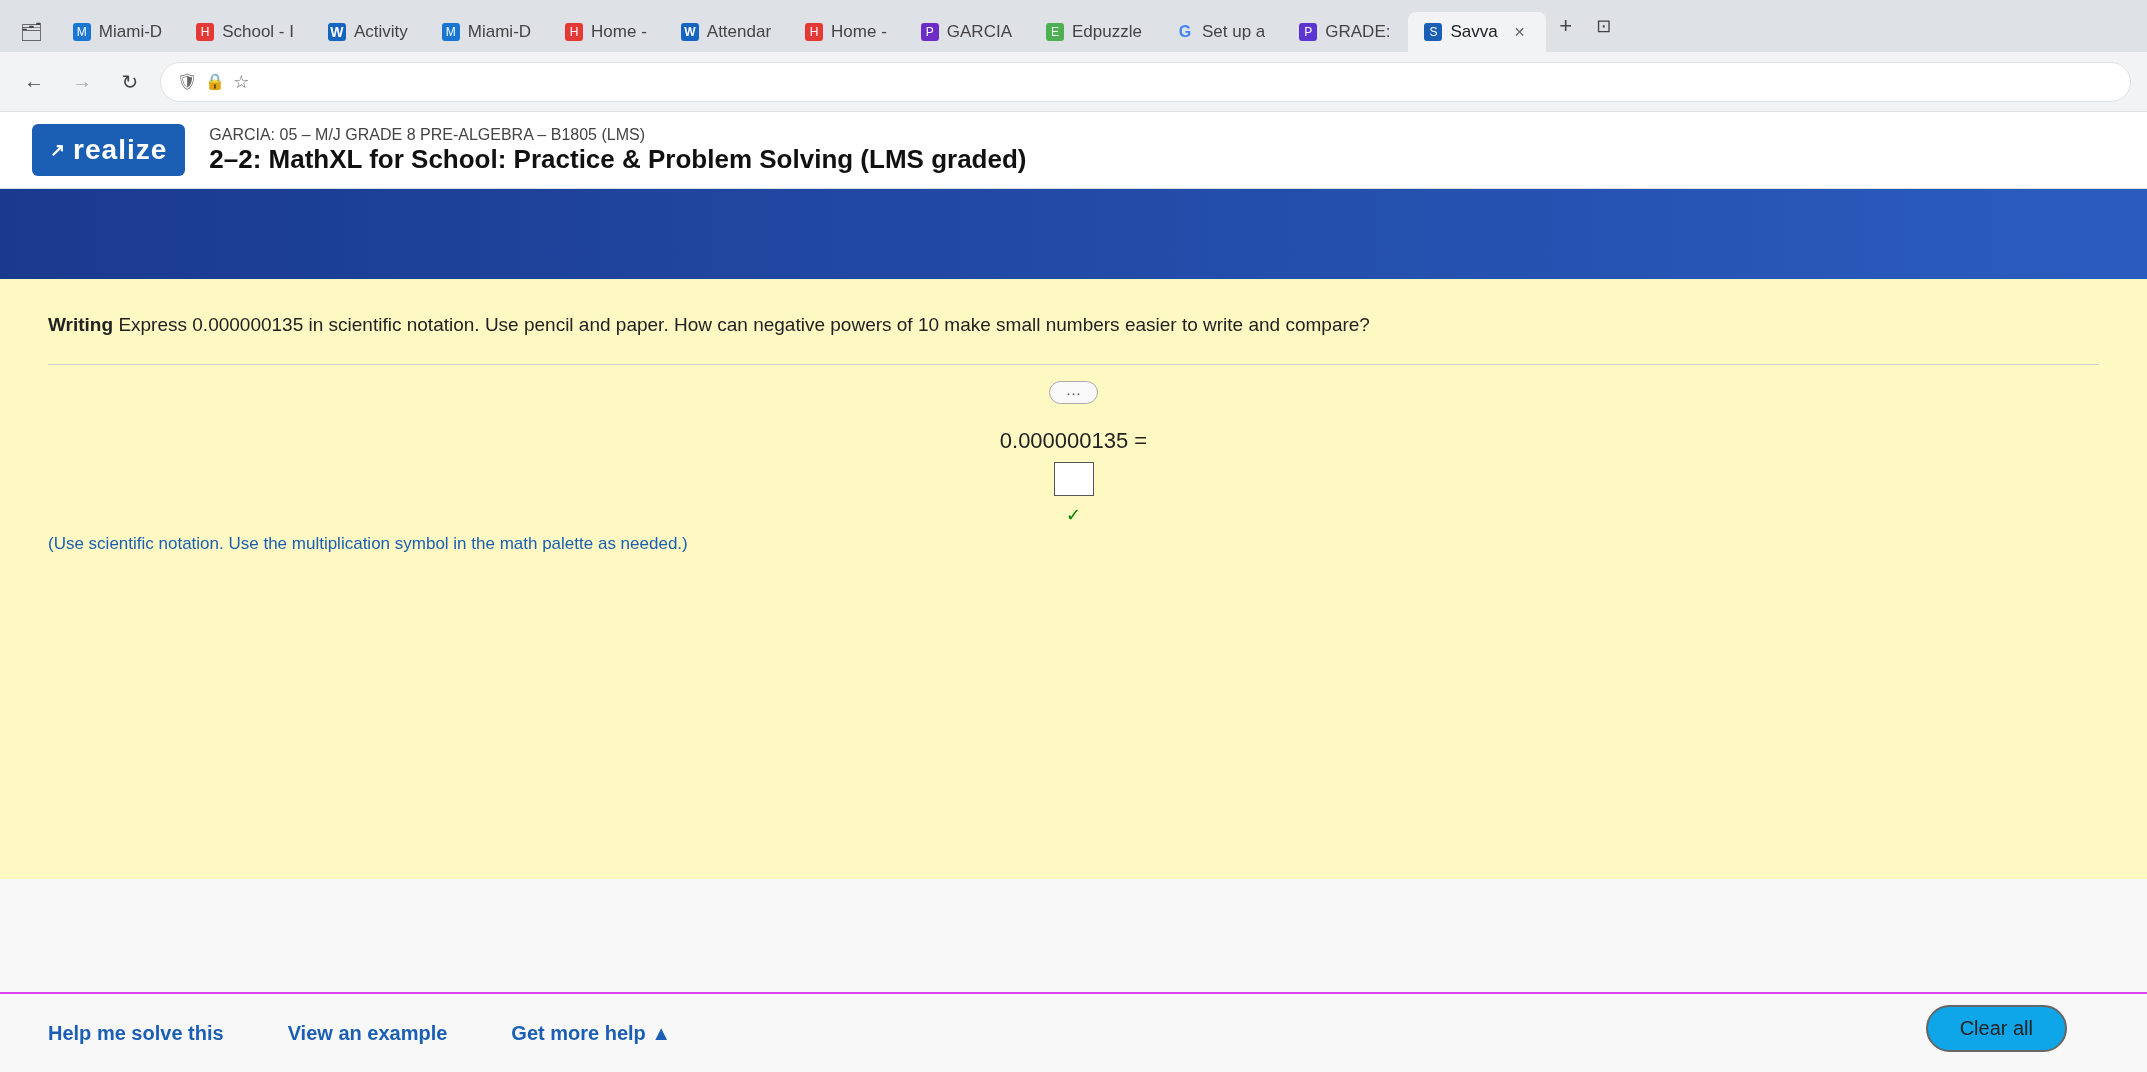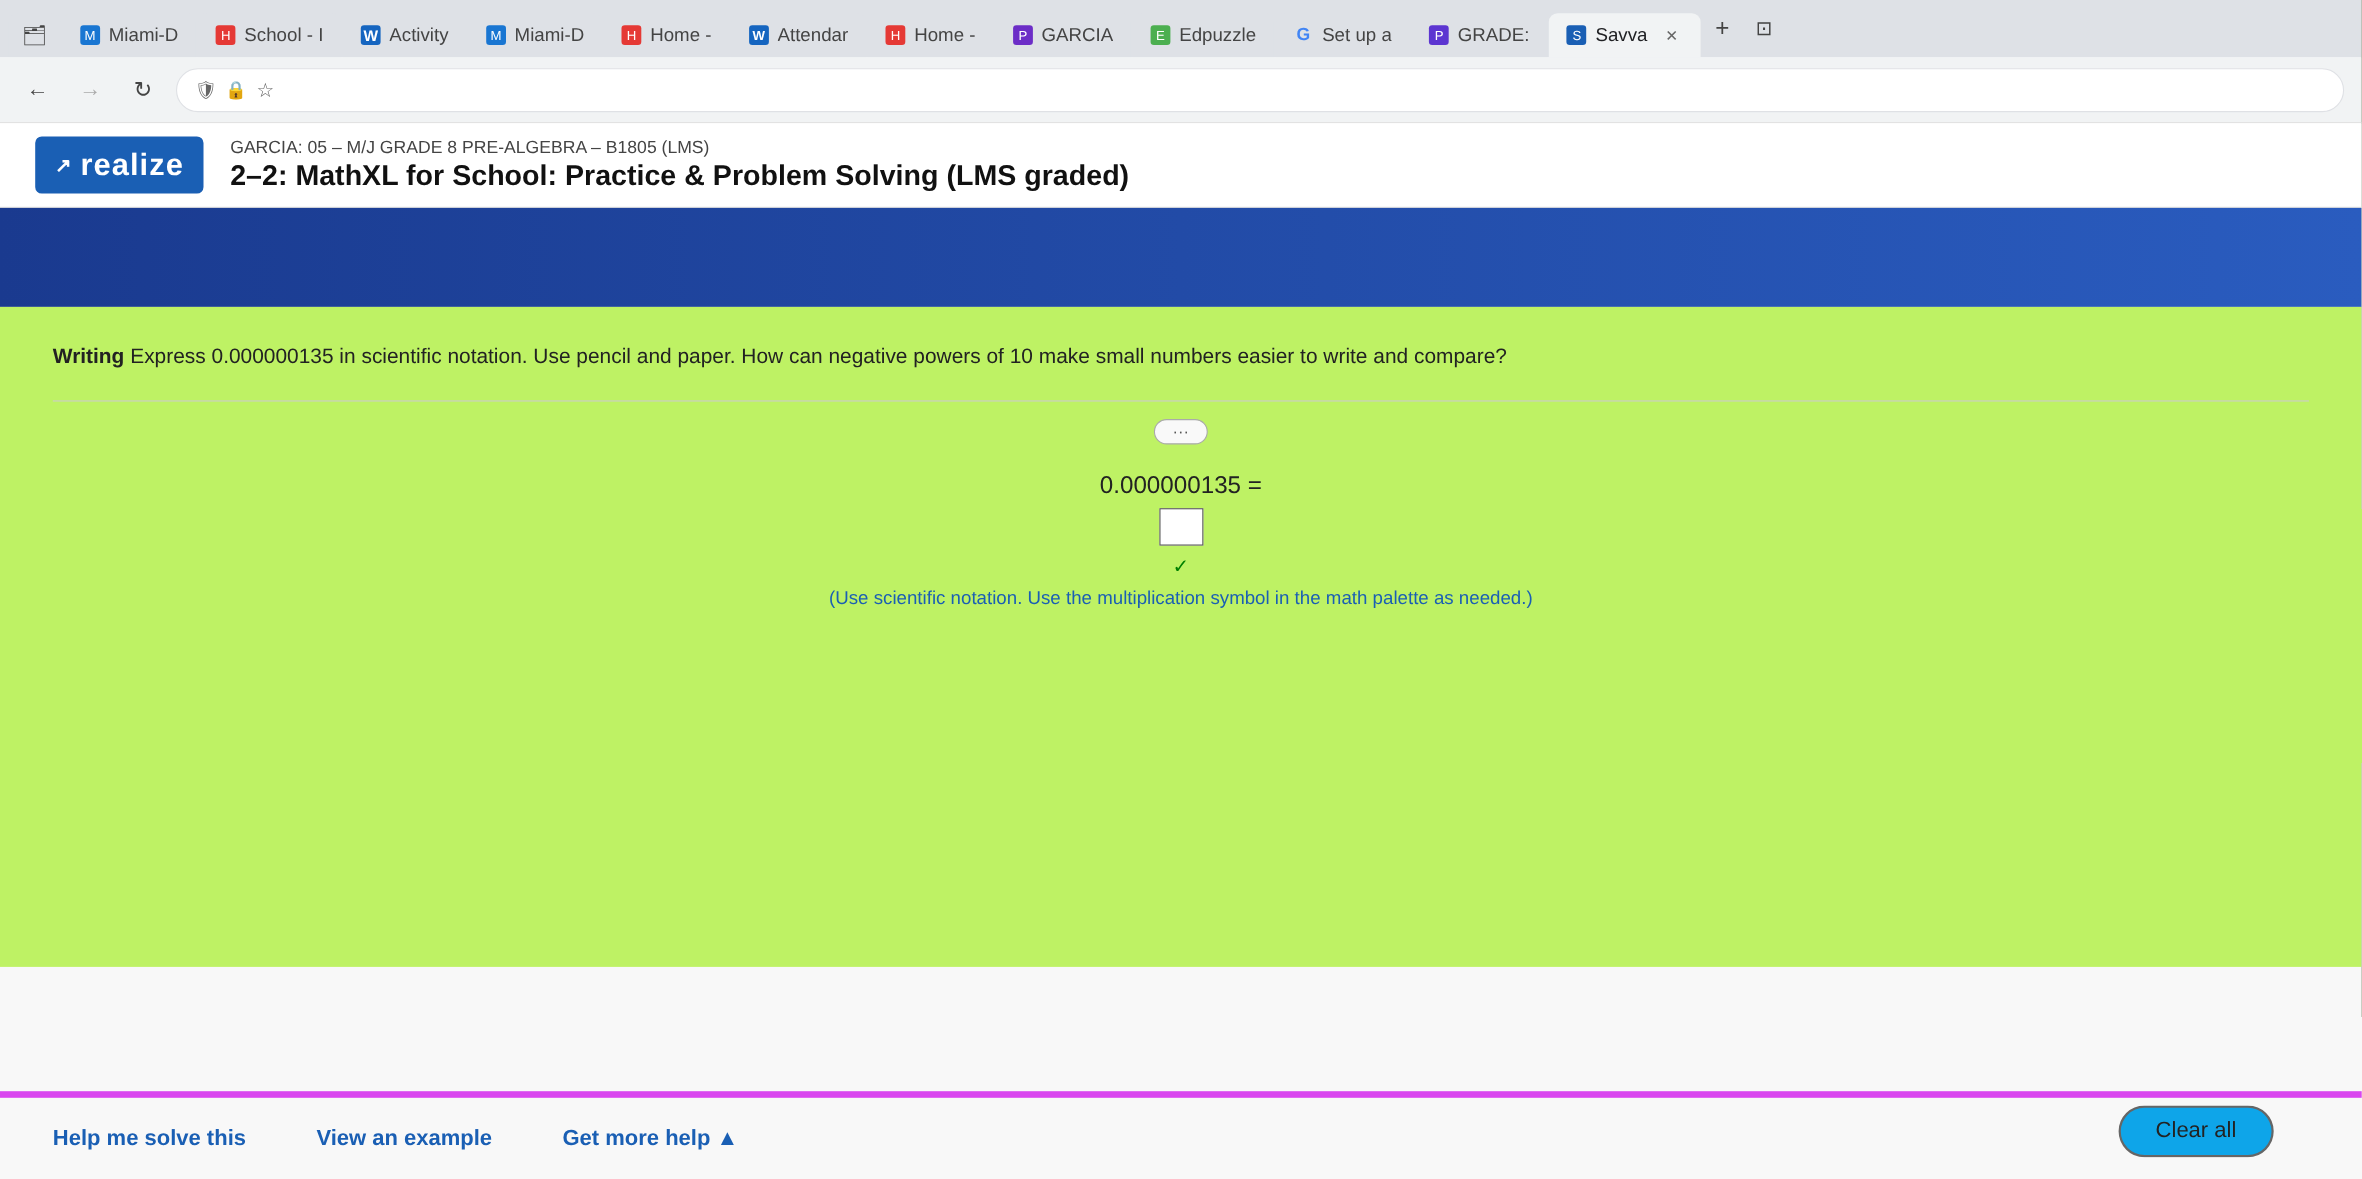--- a/index.html
+++ b/index.html
@@ -109,21 +109,21 @@
 
     
     .blue-banner {
       background: linear-gradient(to right, #1a3a8f, #2a5cbf);
       height: 90px;
       width: 100%;
     }
 
     
     .main-content {
-      background: #bef264;
+      background: #fef9c3;
       padding: 32px 48px;
       min-height: 600px;
     }
 
     .writing-prompt {
       font-size: 19px;
       color: #222;
       margin-bottom: 24px;
       line-height: 1.5;
     }
@@ -171,32 +171,31 @@
     }
     .check-mark {
       color: green;
       font-size: 18px;
     }
 
     .hint-text {
       font-size: 17px;
       color: #1a5fb4;
       margin-left: 0;
-      text-align: center;
     }
 
     
     .bottom-bar {
       position: fixed;
       bottom: 0;
       left: 0;
       right: 0;
       height: 80px;
       background: #f8f8f8;
-      border-top: 6px solid #d946ef;
+      border-top: 2px solid #d946ef;
       display: flex;
       align-items: center;
       padding: 0 48px;
       gap: 64px;
     }
     .bottom-btn {
       font-size: 20px;
       color: #1a5fb4;
       font-weight: bold;
       cursor: pointer;

